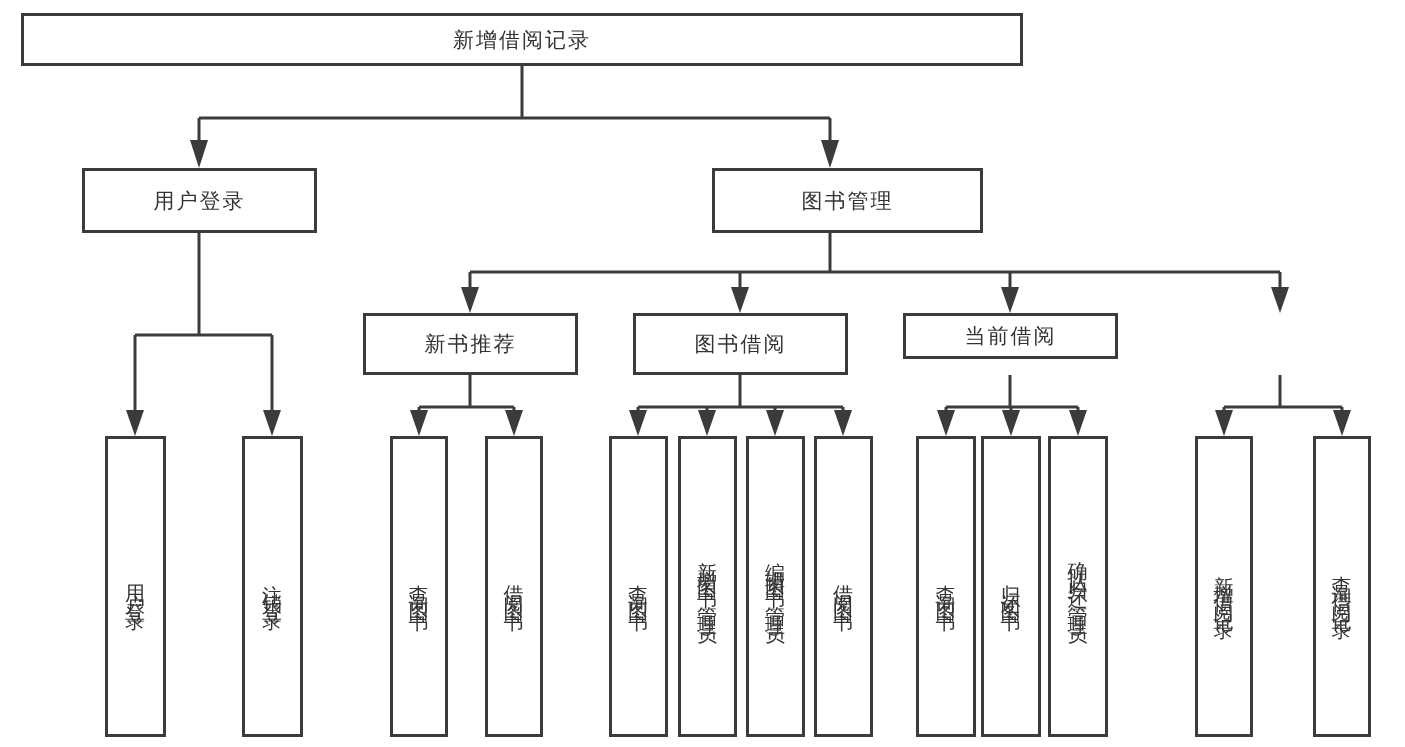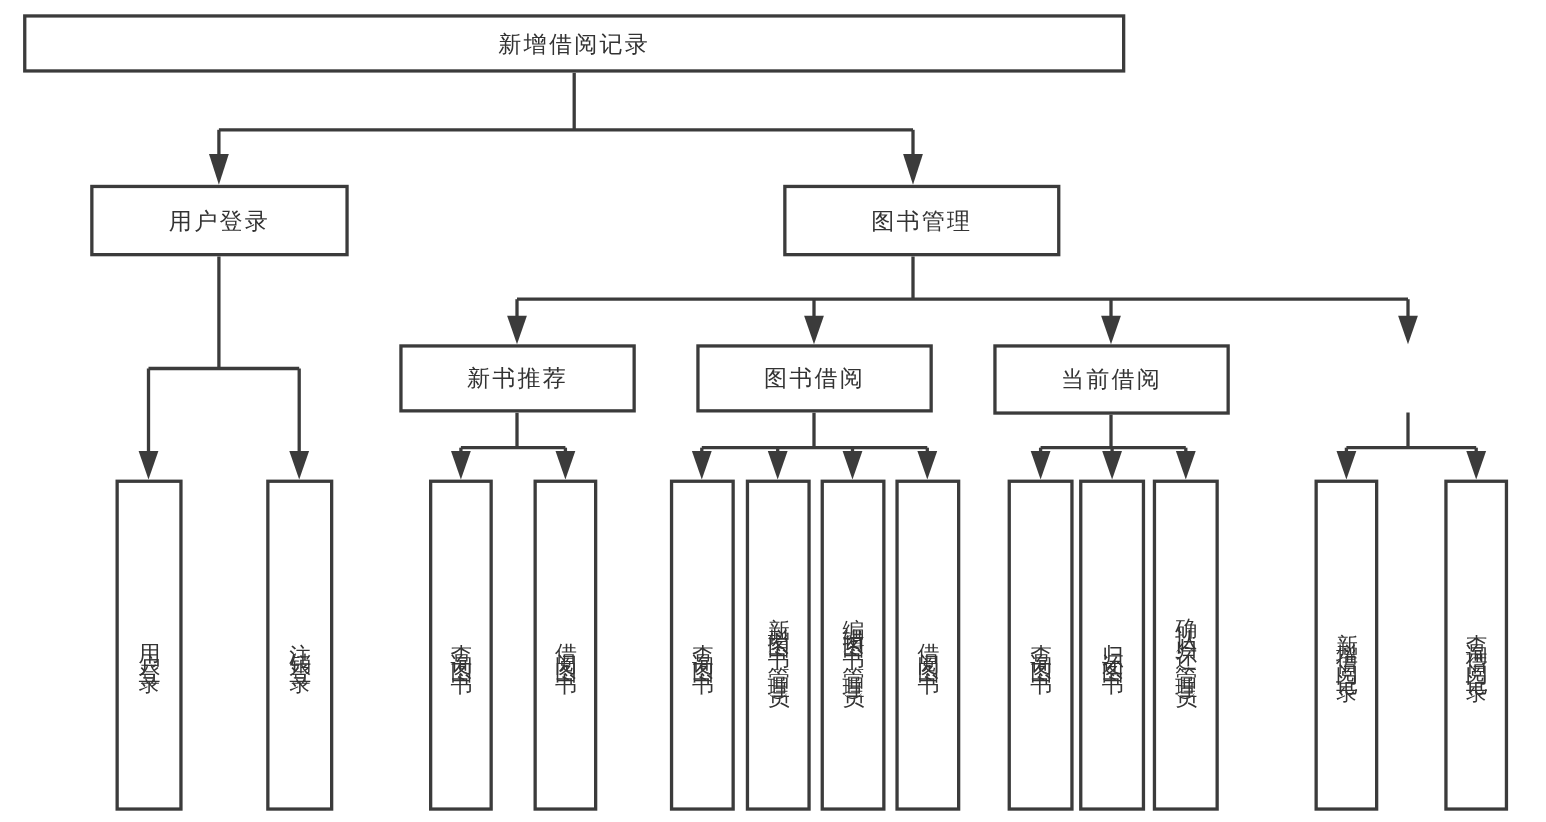--- a/index.html
+++ b/index.html
@@ -106,31 +106,31 @@
     </g>
   </svg>
 
   <div class="box" style="left:21px;top:13px;width:1002px;height:53px">
     <span class="h-label">新增借阅记录</span>
   </div>
 
   <div class="box" style="left:82px;top:168px;width:235px;height:65px">
     <span class="h-label">用户登录</span>
   </div>
-  <div class="box" style="left:712px;top:168px;width:252px;height:65px">
+  <div class="box" style="left:712px;top:168px;width:271px;height:65px">
     <span class="h-label">图书管理</span>
   </div>
 
   <div class="box" style="left:363px;top:313px;width:215px;height:62px">
     <span class="h-label">新书推荐</span>
   </div>
   <div class="box" style="left:633px;top:313px;width:215px;height:62px">
     <span class="h-label">图书借阅</span>
   </div>
-  <div class="box" style="left:903px;top:313px;width:215px;height:64px">
+  <div class="box" style="left:903px;top:313px;width:215px;height:46px">
     <span class="h-label">当前借阅</span>
   </div>
 
   <div class="box v" style="left:105px;top:436px;width:61px;height:301px">
     <span class="v-label">用户登录</span>
   </div>
   <div class="box v" style="left:242px;top:436px;width:61px;height:301px">
     <span class="v-label">注销登录</span>
   </div>
 

